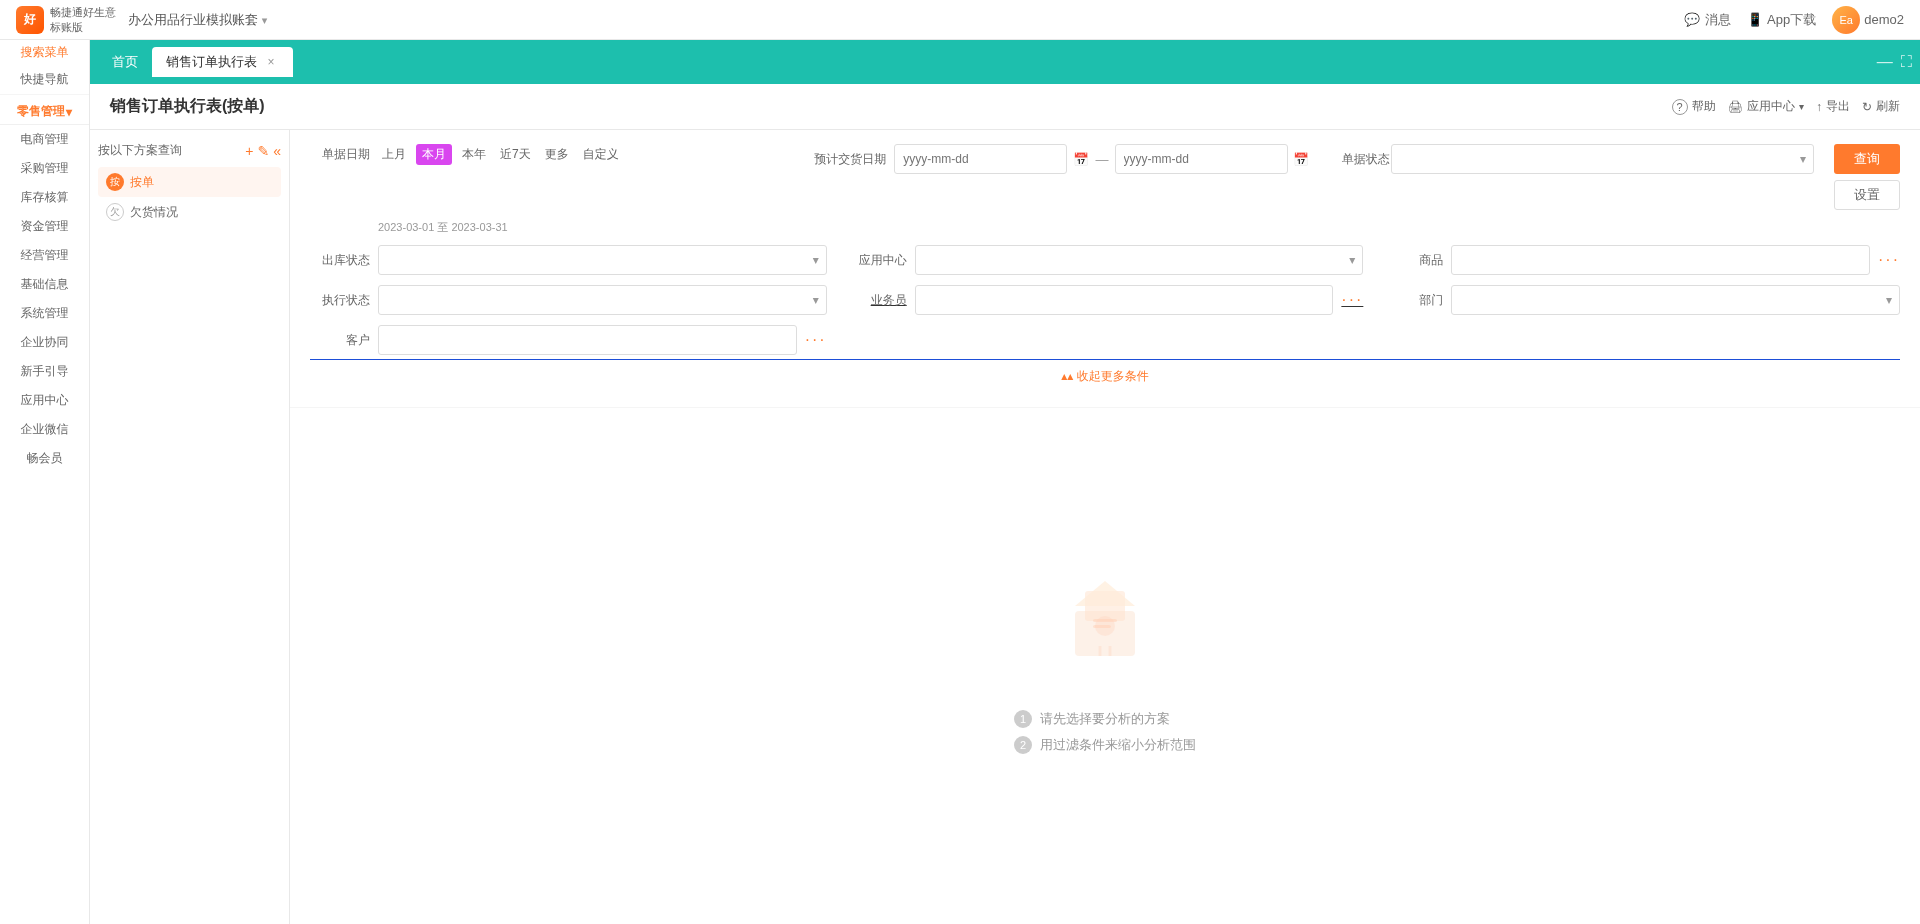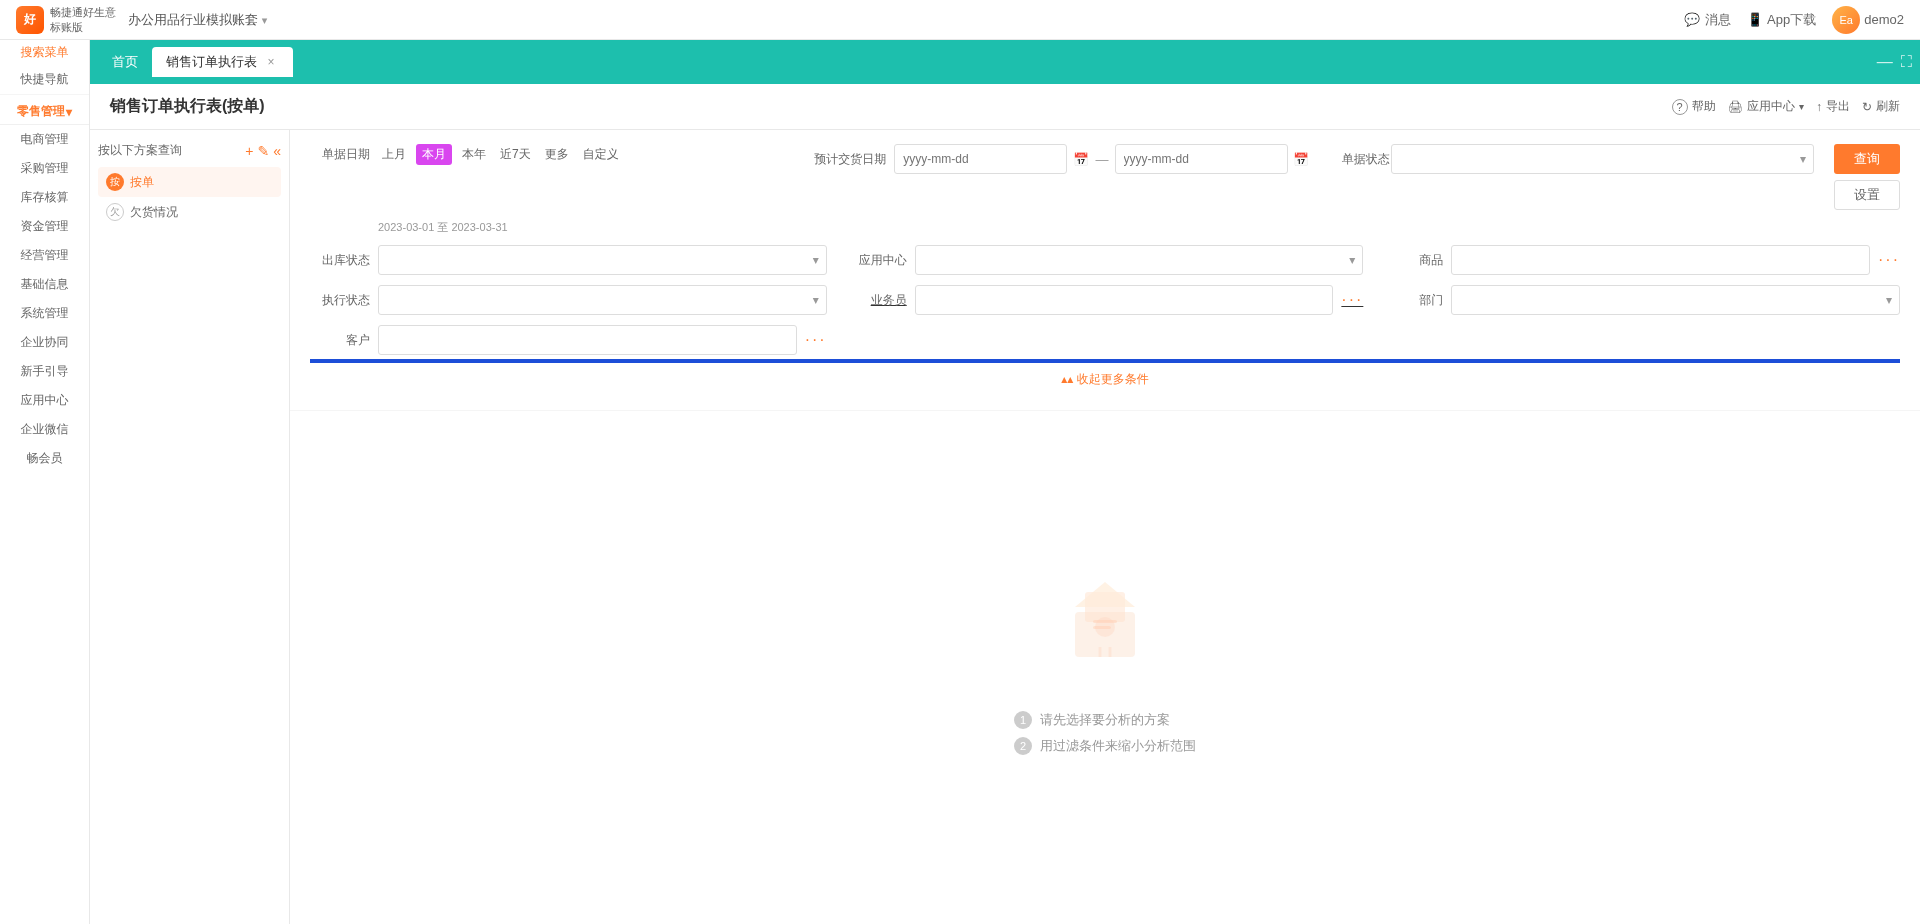--- a/index.html
+++ b/index.html
@@ -74,21 +74,21 @@
     .filter-select-wrap { flex: 1; position: relative; }
     .filter-select-wrap select { width: 100%; height: 30px; border: 1px solid #ddd; border-radius: 3px; padding: 0 24px 0 8px; font-size: 12px; color: #333; background: #fff; outline: none; appearance: none; cursor: pointer; }
     .filter-select-wrap::after { content: '▾'; position: absolute; right: 8px; top: 50%; transform: translateY(-50%); color: #999; pointer-events: none; font-size: 12px; }
     .filter-date-row { display: flex; align-items: center; gap: 6px; flex: 1; }
     .filter-date-input { flex: 1; height: 30px; border: 1px solid #ddd; border-radius: 3px; padding: 0 8px; font-size: 12px; color: #ccc; background: #fff; outline: none; }
     .filter-date-sep { color: #999; }
     .date-tabs { display: flex; align-items: center; gap: 6px; }
     .date-tab { font-size: 12px; color: #666; cursor: pointer; padding: 2px 4px; border-radius: 2px; }
     .date-tab.active { background: #d946ef; color: white; border-radius: 3px; padding: 2px 6px; }
     .filter-dots { color: #ff7a2d; cursor: pointer; font-size: 16px; letter-spacing: 2px; }
-    .collapse-btn { text-align: center; padding: 8px; color: #ff7a2d; font-size: 12px; cursor: pointer; border-top: 4px solid #1d4ed8; margin-top: 4px; }
+    .collapse-btn { text-align: center; padding: 8px; color: #ff7a2d; font-size: 12px; cursor: pointer; border-top: 1px solid #1d4ed8; margin-top: 4px; }
     .btn-search { background: #ff7a2d; color: white; border: none; padding: 6px 20px; border-radius: 3px; font-size: 13px; cursor: pointer; }
     .btn-settings { background: #fff; color: #666; border: 1px solid #ddd; padding: 5px 16px; border-radius: 3px; font-size: 13px; cursor: pointer; }
 
     
     .empty-state { flex: 1; display: flex; flex-direction: column; align-items: center; justify-content: center; background: #fff; margin-top: 1px; }
     .empty-icon { font-size: 80px; margin-bottom: 20px; opacity: 0.4; }
     .empty-hints { list-style: none; }
     .empty-hint { display: flex; align-items: center; gap: 8px; font-size: 13px; color: #999; margin-bottom: 8px; }
     .hint-num { width: 18px; height: 18px; border-radius: 50%; background: #ccc; color: white; display: flex; align-items: center; justify-content: center; font-size: 11px; flex-shrink: 0; }
 

